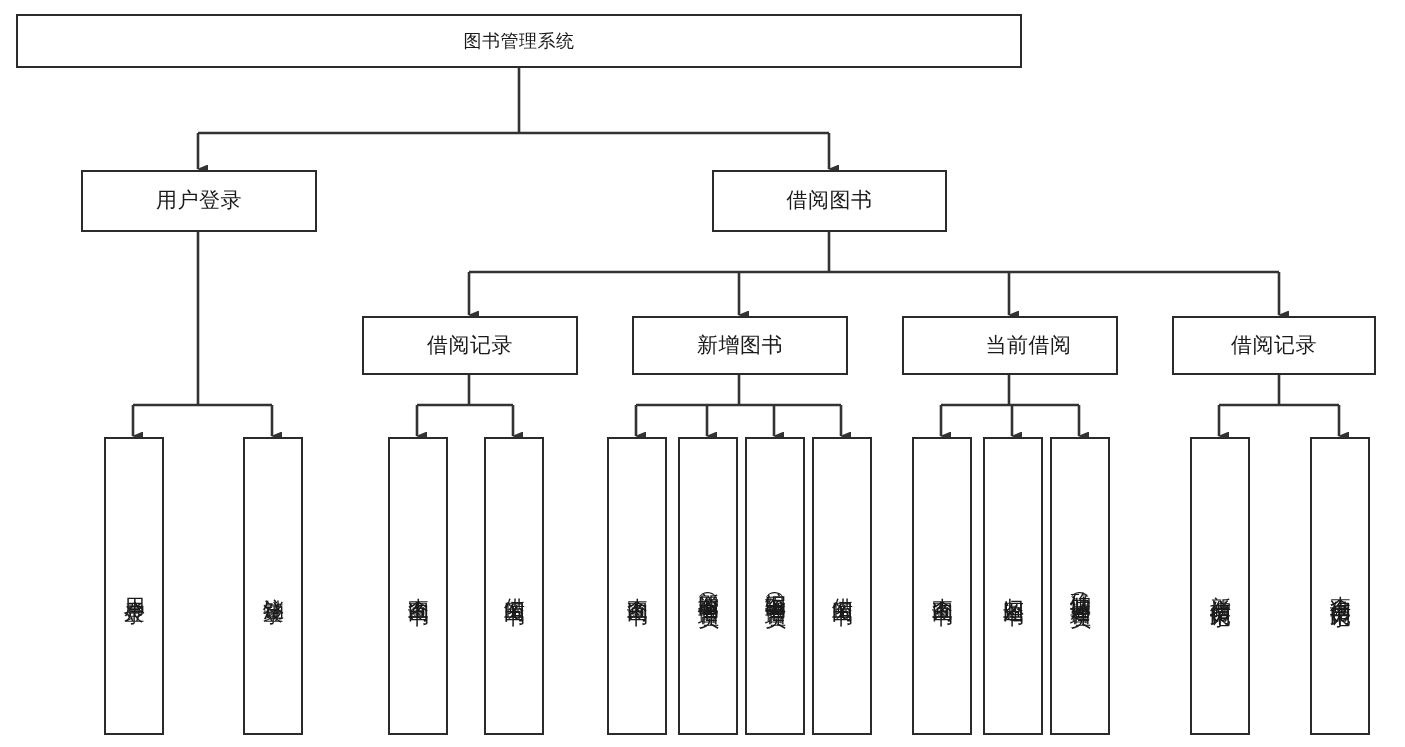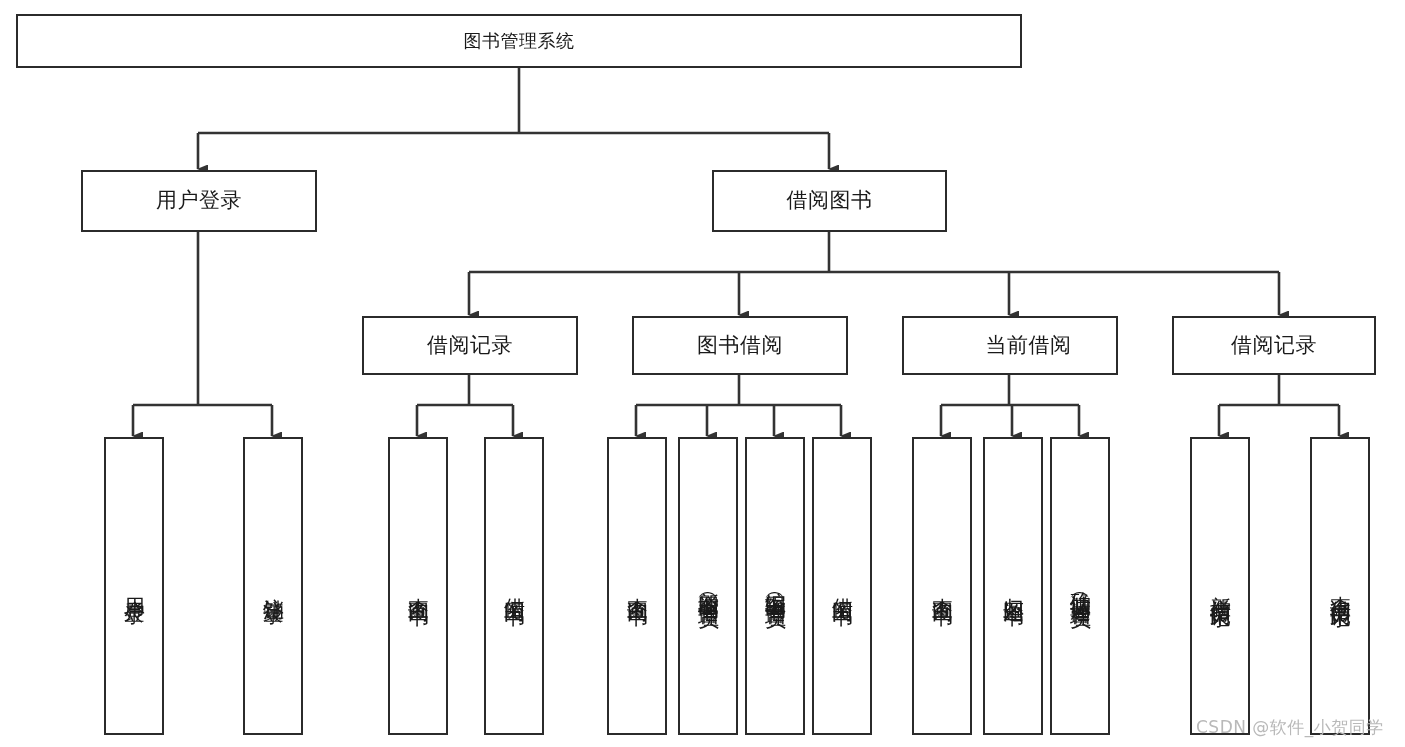--- a/index.html
+++ b/index.html
@@ -126,21 +126,21 @@
       <div class="node-box level2" style="left: 81px; top: 170px; width: 236px; height: 62px;">
         <span class="node-label-h">用户登录</span>
       </div>
       <div class="node-box level2" style="left: 712px; top: 170px; width: 235px; height: 62px;">
         <span class="node-label-h">借阅图书</span>
       </div>
       <div class="node-box level3" style="left: 362px; top: 316px; width: 216px; height: 59px;">
         <span class="node-label-h">借阅记录</span>
       </div>
       <div class="node-box level3" style="left: 632px; top: 316px; width: 216px; height: 59px;">
-        <span class="node-label-h">图书借阅</span>
+        <span class="node-label-h">新增图书</span>
       </div>
       <div class="node-box level3" style="left: 902px; top: 316px; width: 216px; height: 59px; padding-left: 37px;">
         <span class="node-label-h">当前借阅</span>
       </div>
       <div class="node-box level3" style="left: 1172px; top: 316px; width: 204px; height: 59px; text-align: right;">
         <span class="node-label-h">借阅记录</span>
       </div>
       <div class="node-box leaf" style="left: 104px; top: 437px; width: 60px; height: 298px;">
         <span class="node-label-v">用户登录</span>
       </div>
@@ -175,15 +175,14 @@
         <span class="node-label-v">确认归还（管理员）</span>
       </div>
       <div class="node-box leaf" style="left: 1190px; top: 437px; width: 60px; height: 298px;">
         <span class="node-label-v">新增借阅记录</span>
       </div>
       <div class="node-box leaf" style="left: 1310px; top: 437px; width: 60px; height: 298px;">
         <span class="node-label-v">查询借阅记录</span>
       </div>
     </div>
 
-  <div class="watermark" style="left: 1196px; top: 716px;">CSDN @软件_小贺同学</div>
 
 </div>
 
 </body></html>

